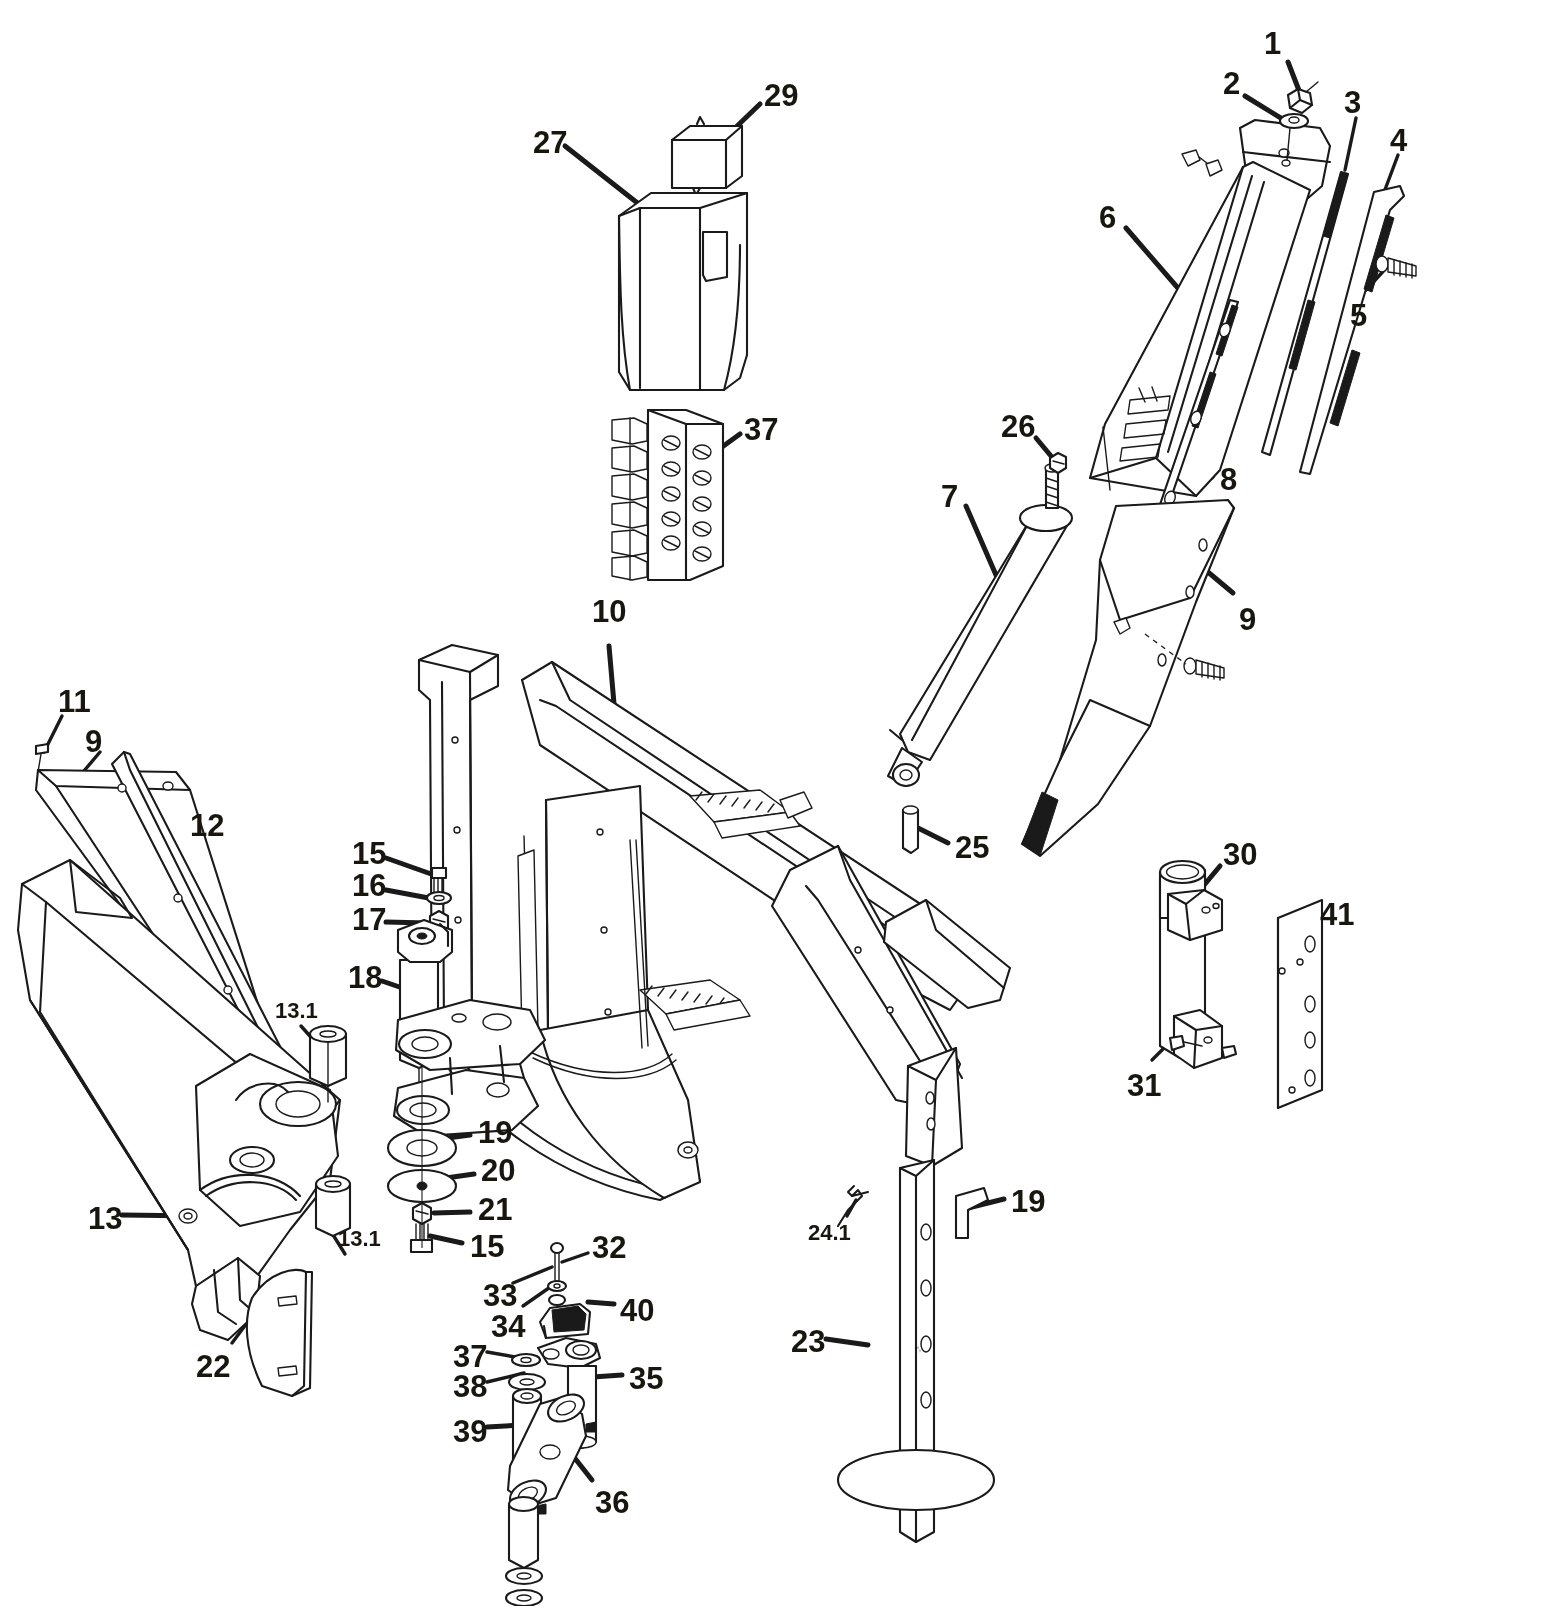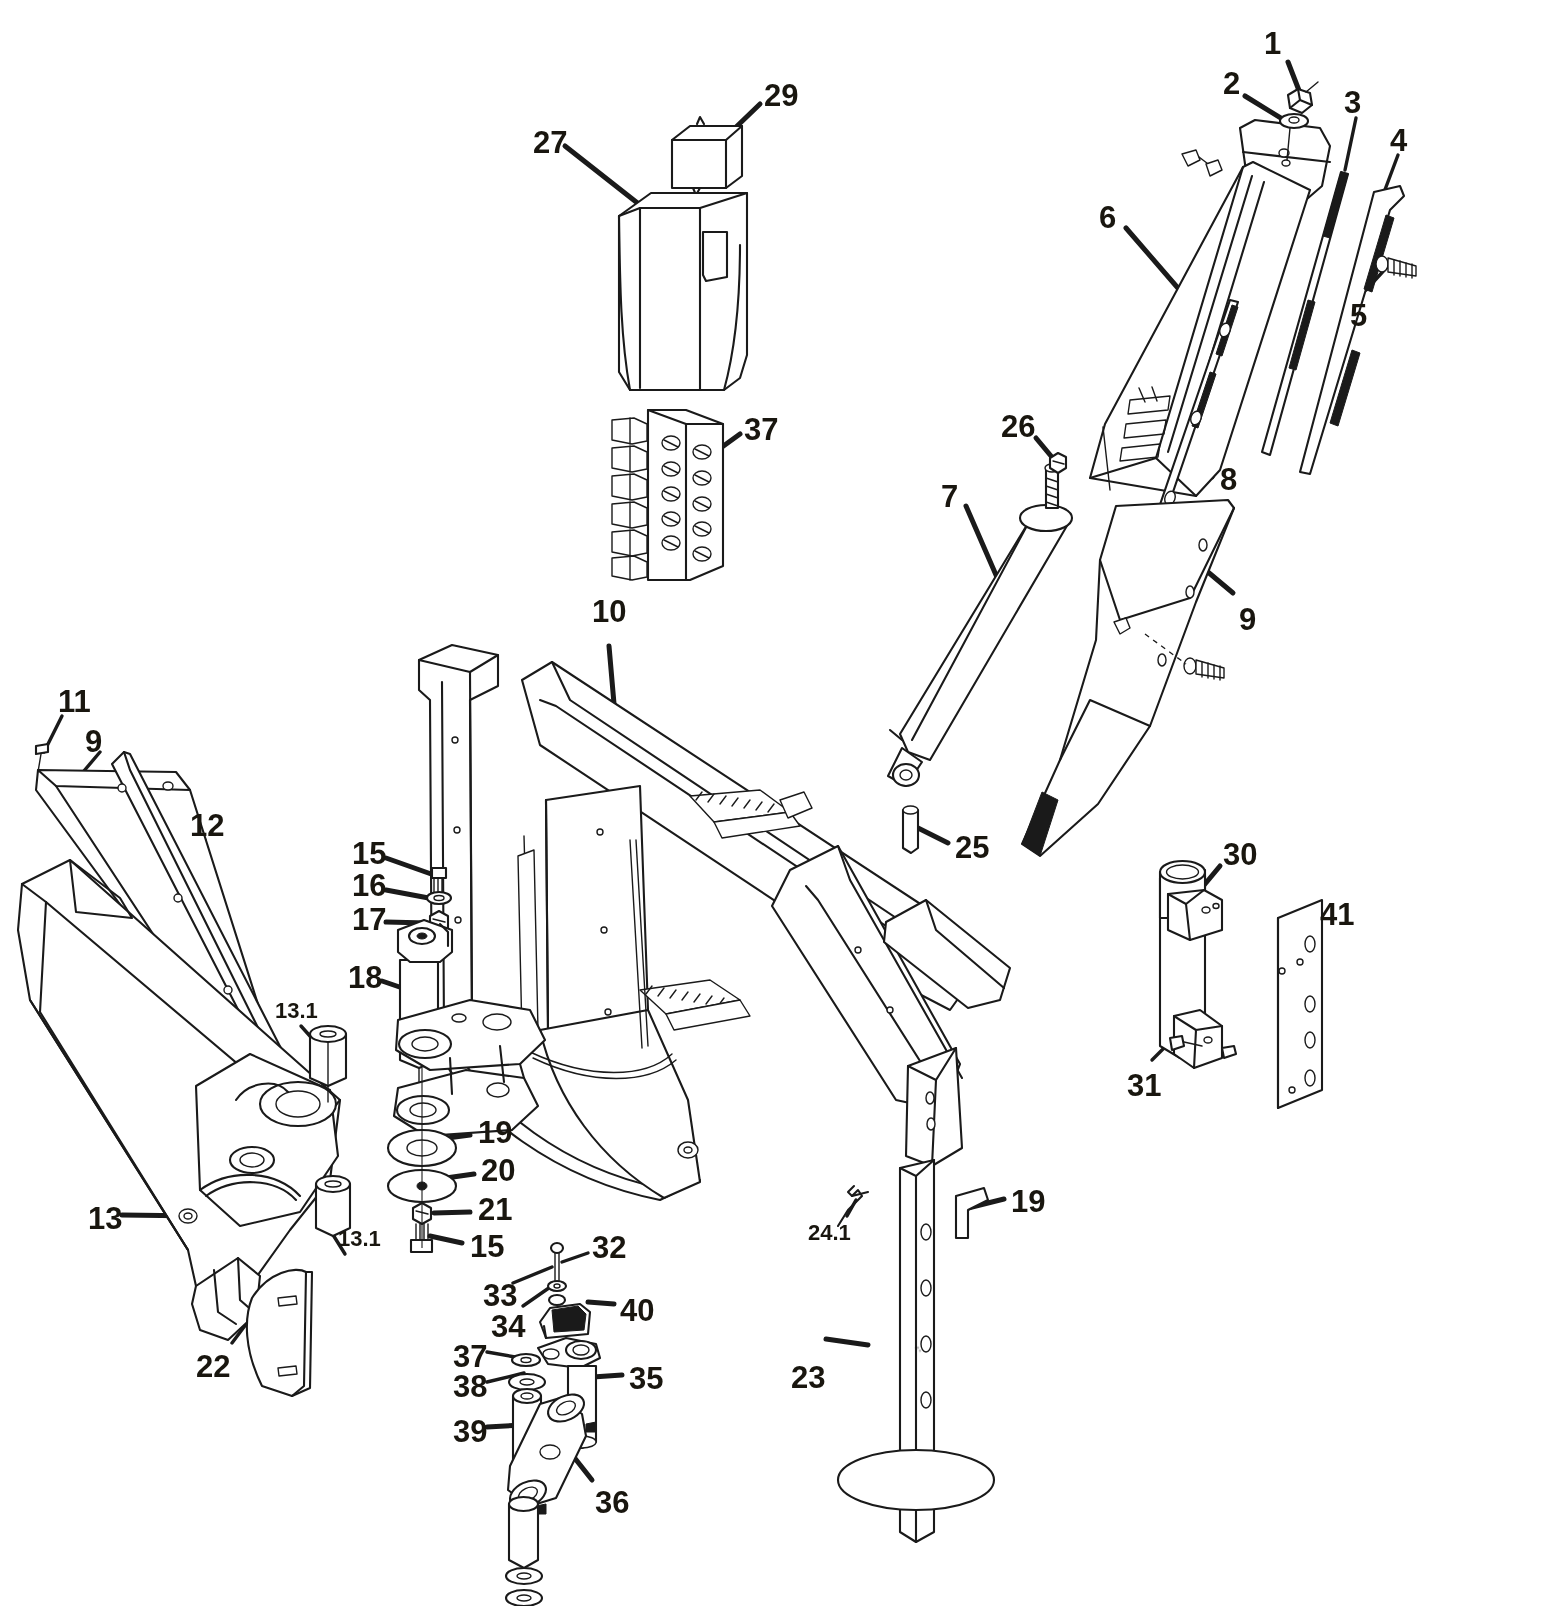--- a/index.html
+++ b/index.html
@@ -555,21 +555,21 @@
       <div class="callout" style="left: 85px; top: 726px;">9</div>
       <div class="callout" style="left: 352px; top: 838px;">15</div>
       <div class="callout" style="left: 352px; top: 870px;">16</div>
       <div class="callout" style="left: 352px; top: 904px;">17</div>
       <div class="callout" style="left: 348px; top: 962px;">18</div>
       <div class="callout" style="left: 478px; top: 1117px;">19</div>
       <div class="callout" style="left: 481px; top: 1155px;">20</div>
       <div class="callout" style="left: 478px; top: 1194px; text-align: right;">21</div>
       <div class="callout" style="left: 470px; top: 1231px;">15</div>
       <div class="callout" style="left: 196px; top: 1351px;">22</div>
-      <div class="callout" style="left: 791px; top: 1362px;">23</div>
+      <div class="callout" style="left: 791px; top: 1326px;">23</div>
       <div class="callout" style="left: 1011px; top: 1186px;">19</div>
       <div class="callout sm" style="left: 808px; top: 1222px;">24.1</div>
       <div class="callout" style="left: 955px; top: 832px;">25</div>
       <div class="callout" style="left: 1001px; top: 411px;">26</div>
       <div class="callout" style="left: 533px; top: 127px;">27</div>
       <div class="callout" style="left: 744px; top: 414px;">37</div>
       <div class="callout" style="left: 764px; top: 80px;">29</div>
       <div class="callout" style="left: 1223px; top: 839px;">30</div>
       <div class="callout" style="left: 1127px; top: 1070px;">31</div>
       <div class="callout" style="left: 592px; top: 1232px;">32</div>

